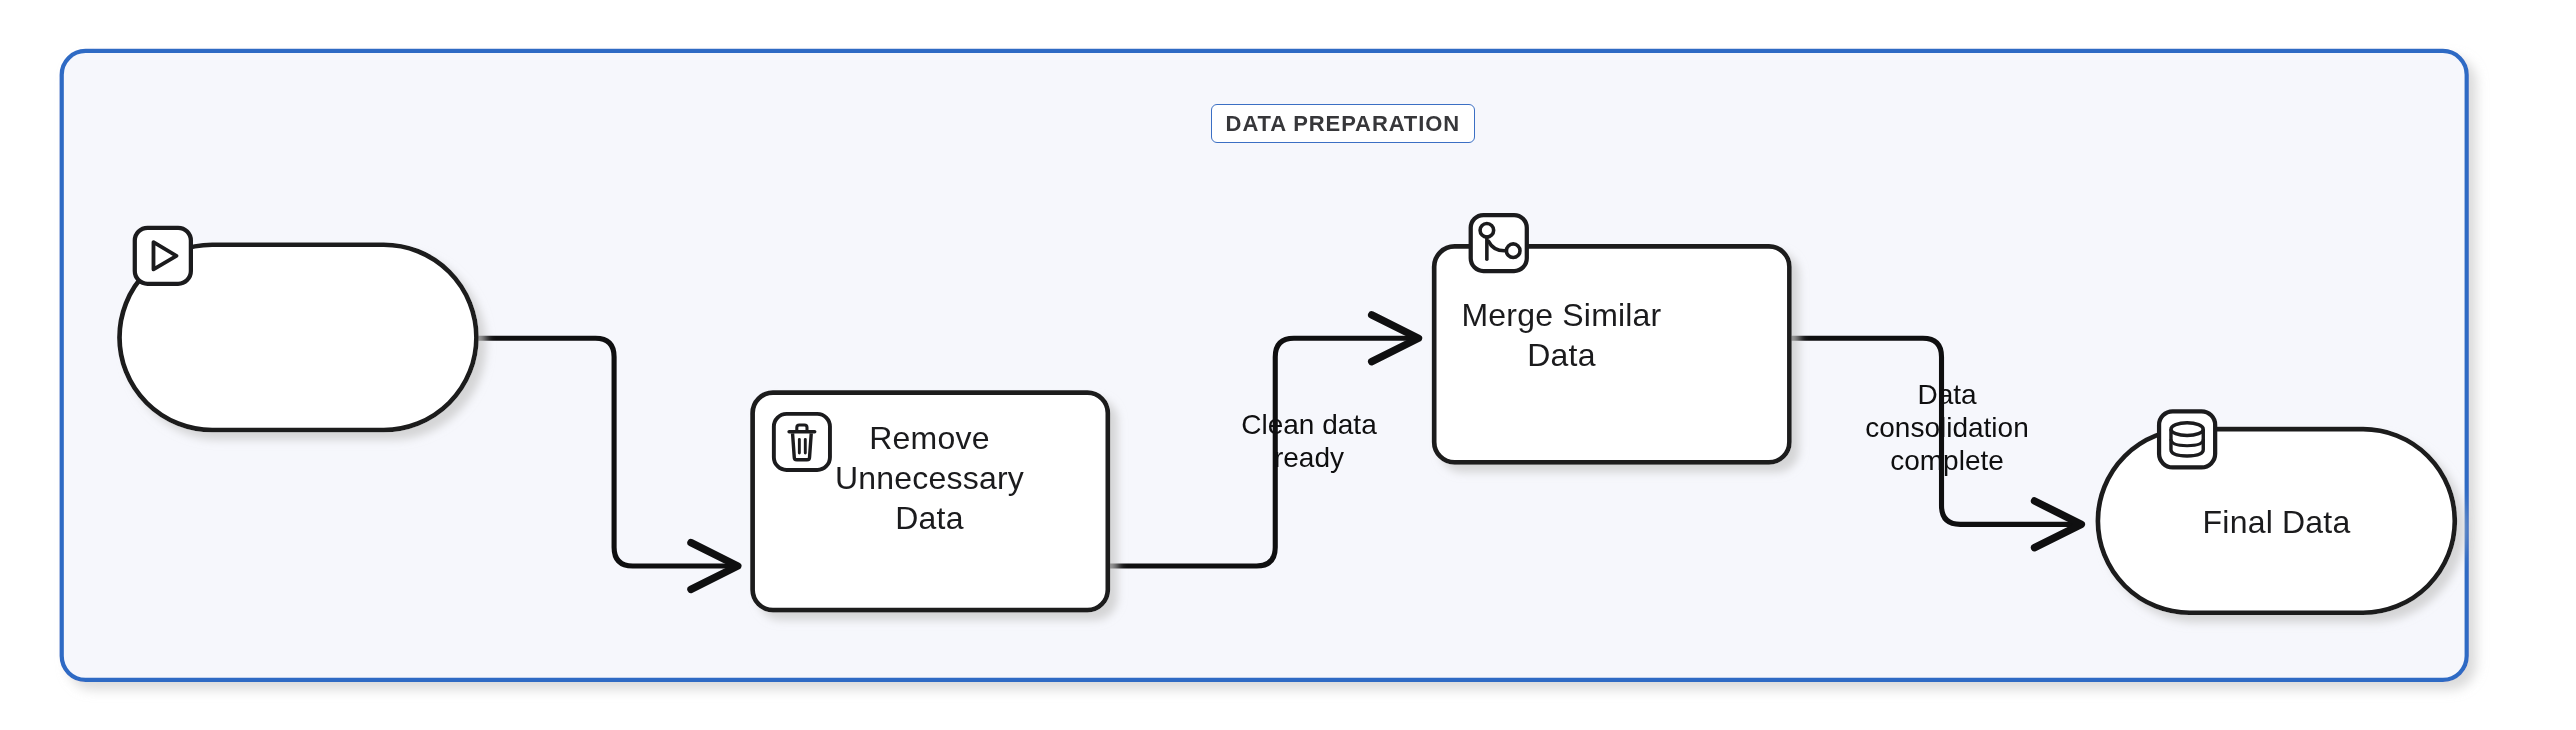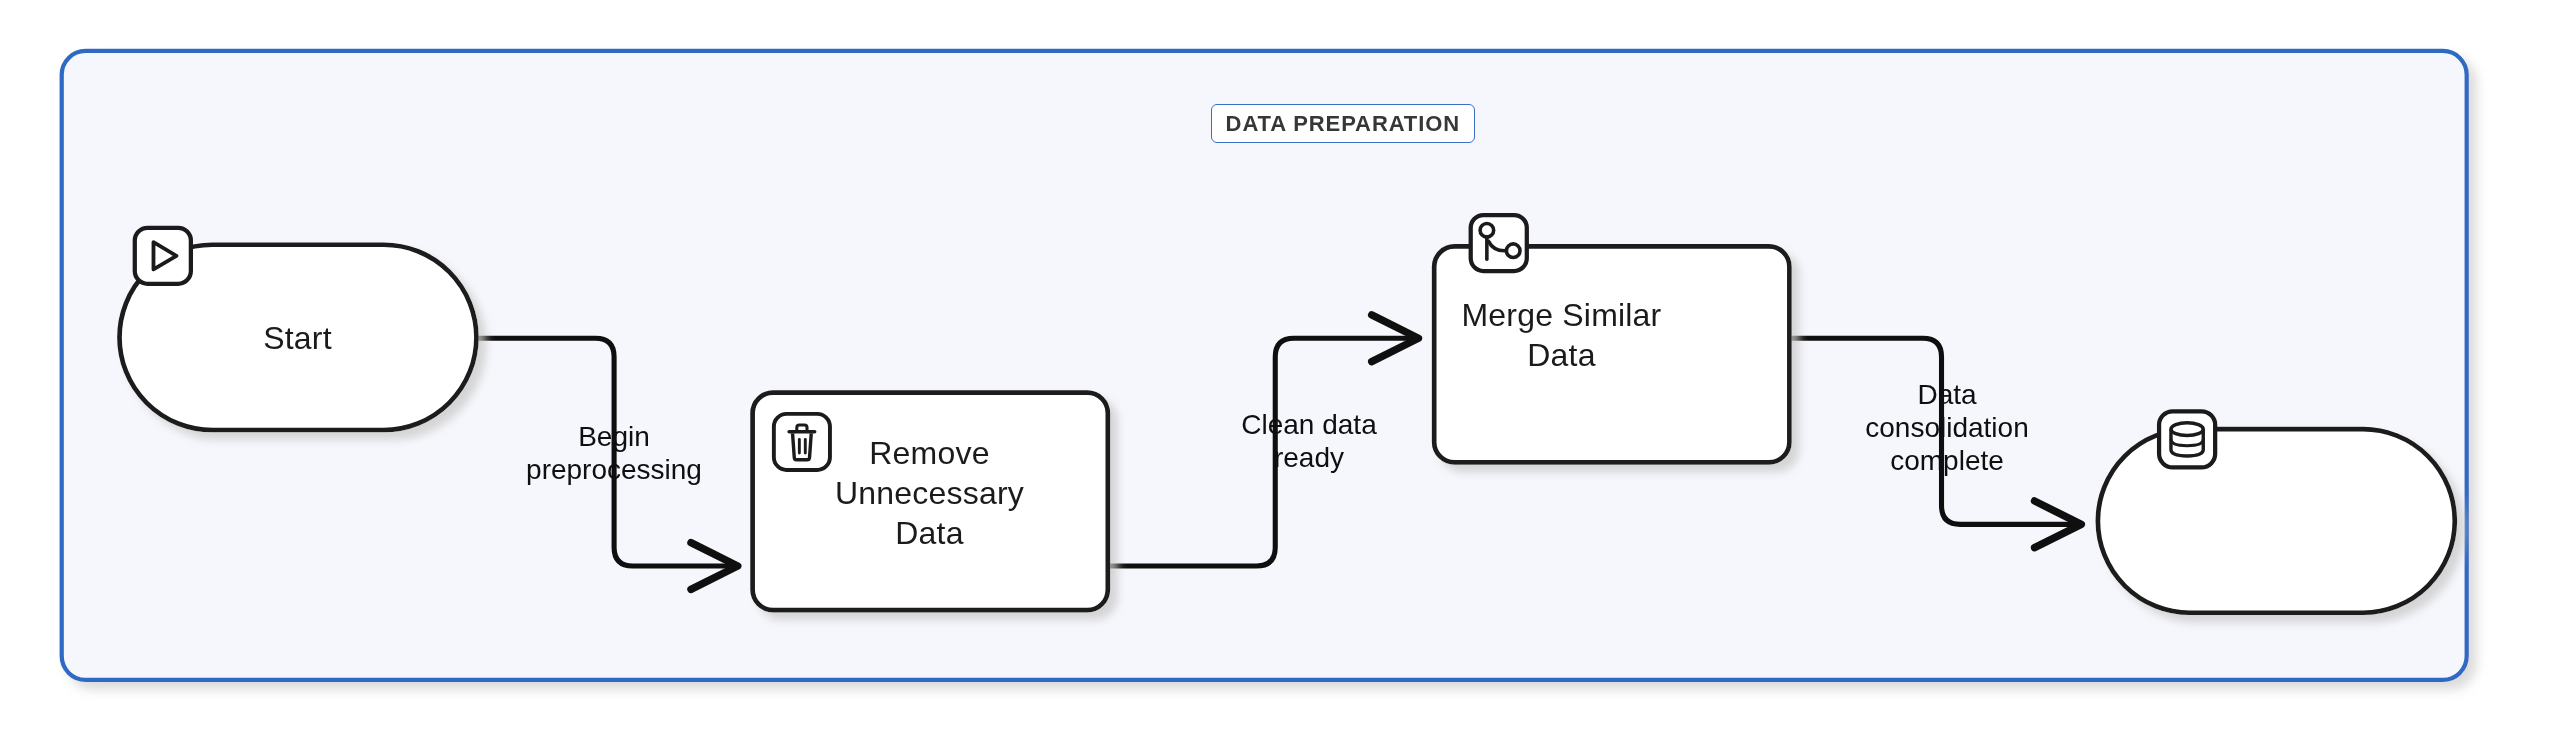--- a/index.html
+++ b/index.html
@@ -122,32 +122,30 @@
         <path d="M 2554 505 L 2554 529 Q 2554 536.5 2573 536.5 Q 2592 536.5 2592 529 L 2592 505" fill="none" stroke="#1b1b1d" stroke-width="4"></path>
         <path d="M 2554 517 Q 2554 524.5 2573 524.5 Q 2592 524.5 2592 517" fill="none" stroke="#1b1b1d" stroke-width="3.6"></path>
       </g>
     </g>
   </svg>
 
   <div class="cluster-title" style="left:1211px; top:104px;">
     <span>DATA PREPARATION</span>
   </div>
 
-  <div class="node-label" style="left:119px; top:318px; width:357px;">Start</div>
 
-  <div class="node-label" style="left:752px; top:433px; width:355px;">Remove
+  <div class="node-label" style="left:752px; top:418px; width:355px;">Remove
 Unnecessary
 Data</div>
 
   <div class="node-label" style="left:1384px; top:295px; width:355px;">Merge Similar
 Data</div>
 
+  <div class="node-label" style="left:2098px; top:502px; width:357px;">Final Data</div>
 
-  <div class="edge-label" style="left:478px; top:420px; width:272px;">Begin
-preprocessing</div>
 
   <div class="edge-label" style="left:1173px; top:408px; width:272px;">Clean data
 ready</div>
 
   <div class="edge-label" style="left:1811px; top:378px; width:272px;">Data
 consolidation
 complete</div>
 
 </div>
 

